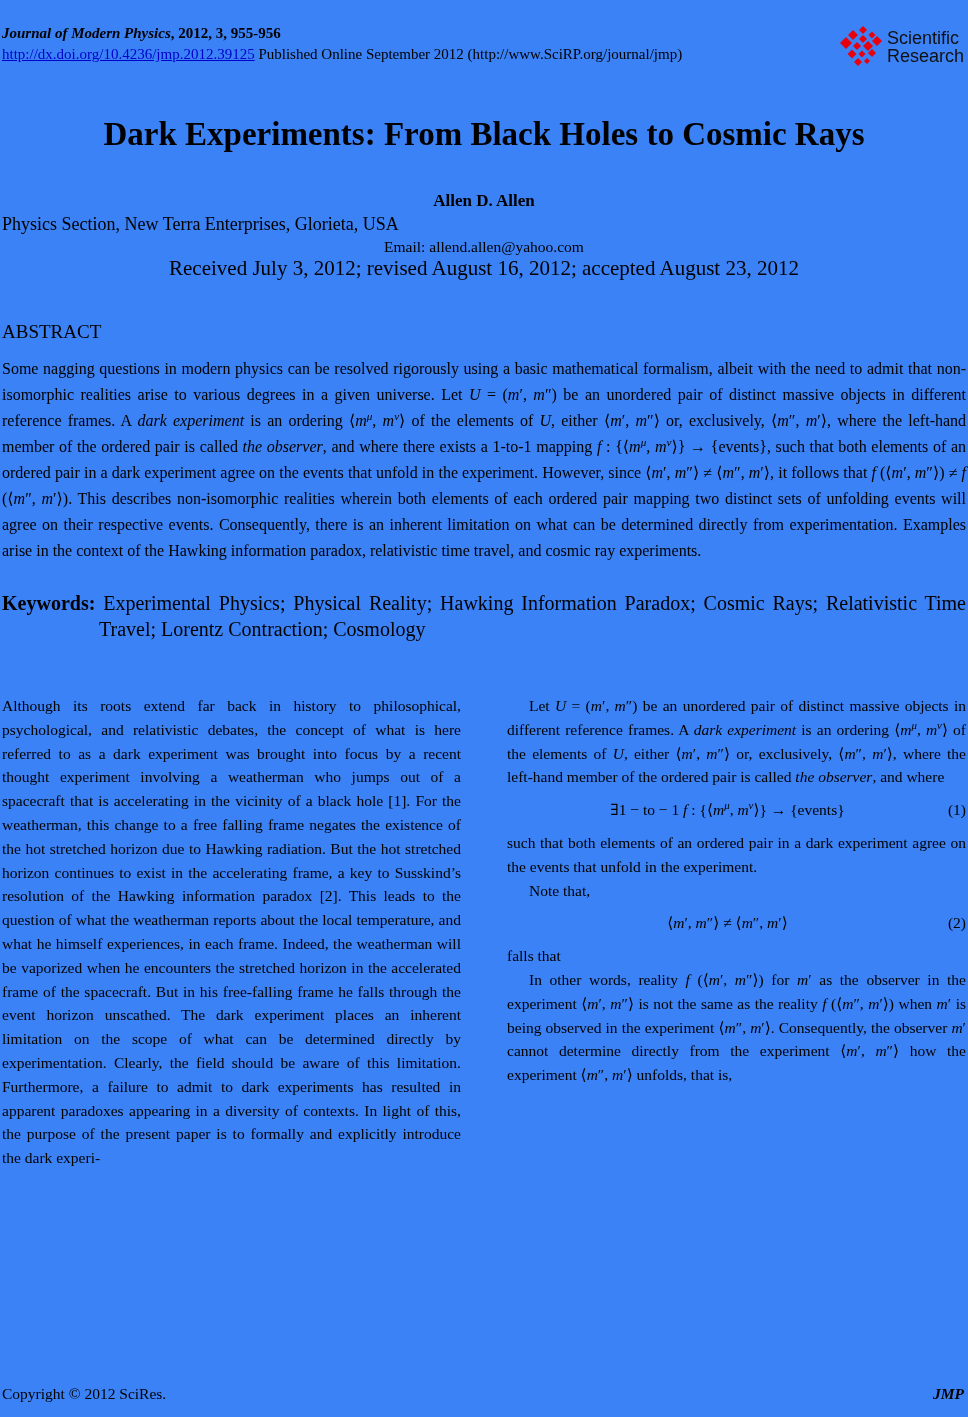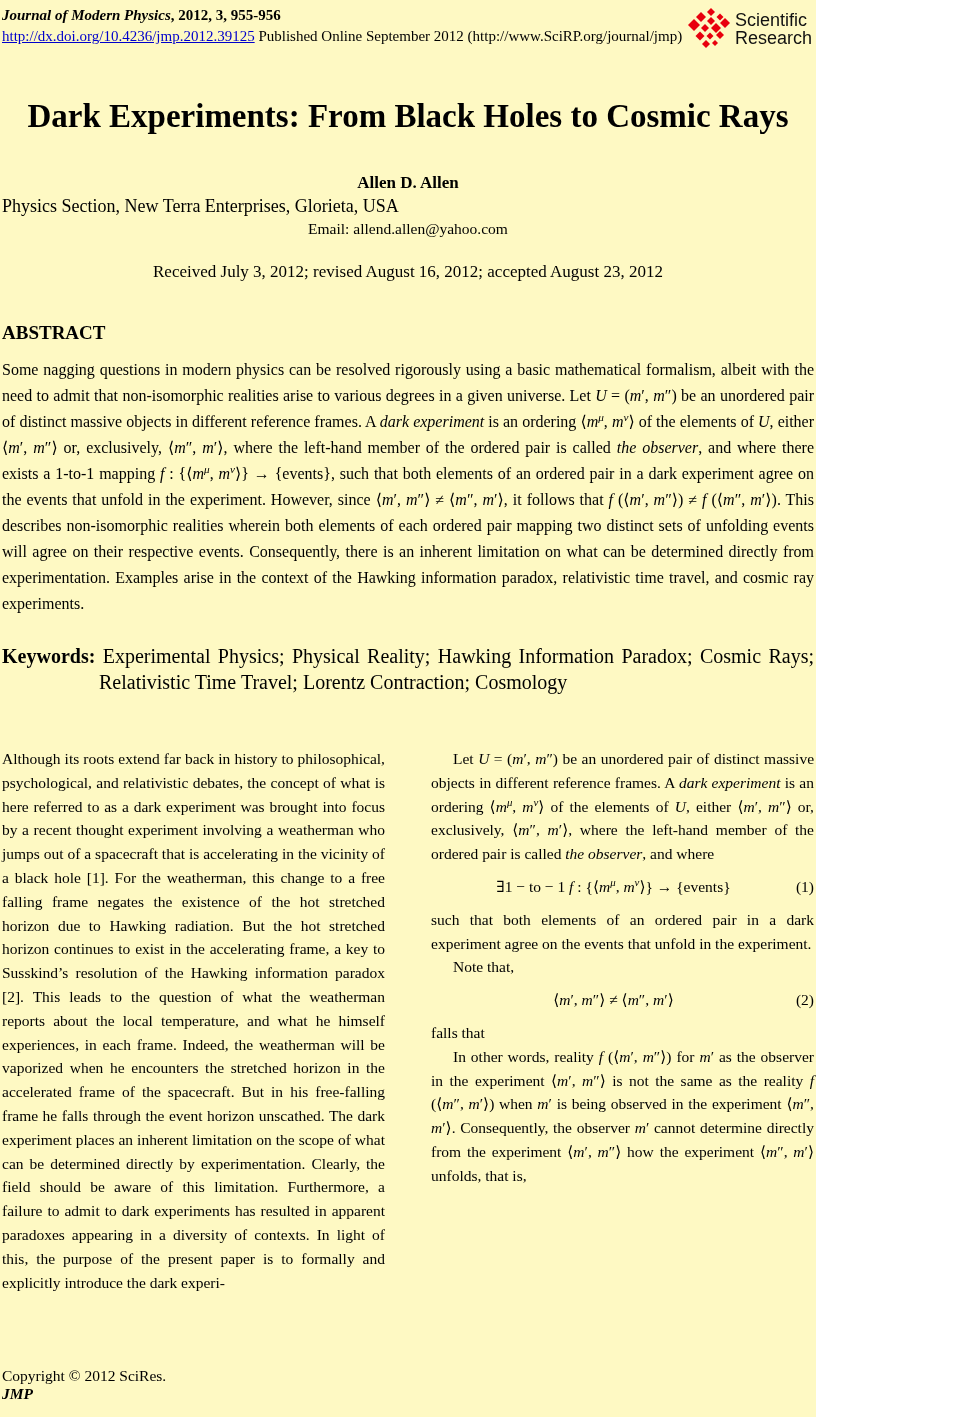--- a/index.html
+++ b/index.html
@@ -1,53 +1,53 @@
 <!DOCTYPE html>
 <html><head>
 <meta charset="utf-8">
 <style>
   html,body{margin:0;padding:0;background:#fff;}
   .page{
-    width:816px;height:1417px;box-sizing:border-box;position:relative;
-    background:#fef9c3;color:#000;overflow:hidden;
+    width:968px;height:1417px;box-sizing:border-box;position:relative;
+    background:#3b82f6;color:#000;overflow:hidden;
     font-family:"Liberation Serif","DejaVu Serif",serif;
-    padding:5px 2px 0 2px;
+    padding:23px 2px 0 2px;
   }
   
   .header{display:flex;justify-content:space-between;align-items:flex-start;}
   .header-left{font-size:15px;line-height:21px;}
   .journal-name{font-weight:bold;font-style:italic;}
   .journal-rest{font-weight:bold;}
   .doi-link{color:#0000cc;text-decoration:underline;cursor:pointer;}
   .published{color:#000;}
   .logo{display:flex;align-items:center;gap:4px;margin-right:2px;margin-top:2px;}
   .logo-text{font-family:"Liberation Sans","DejaVu Sans",sans-serif;font-size:18px;line-height:18px;color:#111;}
   
   .title{margin-top:47px;text-align:center;font-size:33px;font-weight:bold;letter-spacing:0px;}
   .author{margin-top:38px;text-align:center;font-size:17px;font-weight:bold;}
   .affiliation{margin-top:3px;font-size:18px;}
   .email{margin-top:3px;text-align:center;font-size:15.5px;}
-  .received{margin-top:24px;text-align:center;font-size:17px;}
+  .received{text-align:center;font-size:21px;}
   
-  .abstract-heading{margin-top:40px;font-size:19px;font-weight:bold;}
+  .abstract-heading{margin-top:40px;font-size:19px;font-weight:normal;}
   .abstract-body{margin-top:13px;font-size:16px;line-height:26px;text-align:justify;}
   .abstract-body sup, .col sup{font-size:70%;line-height:0;}
   
   .keywords{margin-top:26px;font-size:20px;line-height:26px;padding-left:97px;text-indent:-97px;text-align:justify;}
   .keywords-label{font-weight:bold;}
   
   .columns{display:flex;gap:46px;margin-top:52px;}
   .col{width:464px;font-size:15.5px;line-height:23.8px;text-align:justify;}
   .col p{margin:0;}
   .col p.p-indent{text-indent:22px;}
   .equation{display:flex;align-items:center;margin:9px 0;}
   .eq-body{flex:1;text-align:center;}
   .eq-num{text-align:right;}
   
-  .footer{position:absolute;left:2px;right:4px;bottom:14px;display:flex;justify-content:space-between;font-size:15.5px;flex-direction:column;}
+  .footer{position:absolute;left:2px;right:4px;bottom:14px;display:flex;justify-content:space-between;font-size:15.5px;}
   .footer-right{font-weight:bold;font-style:italic;}
 </style>
 </head>
 <body>
 
 <div class="page">
 
   <div class="header">
     <div class="header-left">
       <div><span class="journal-name">Journal of Modern Physics</span><span class="journal-rest">, 2012, 3, 955-956</span></div>

